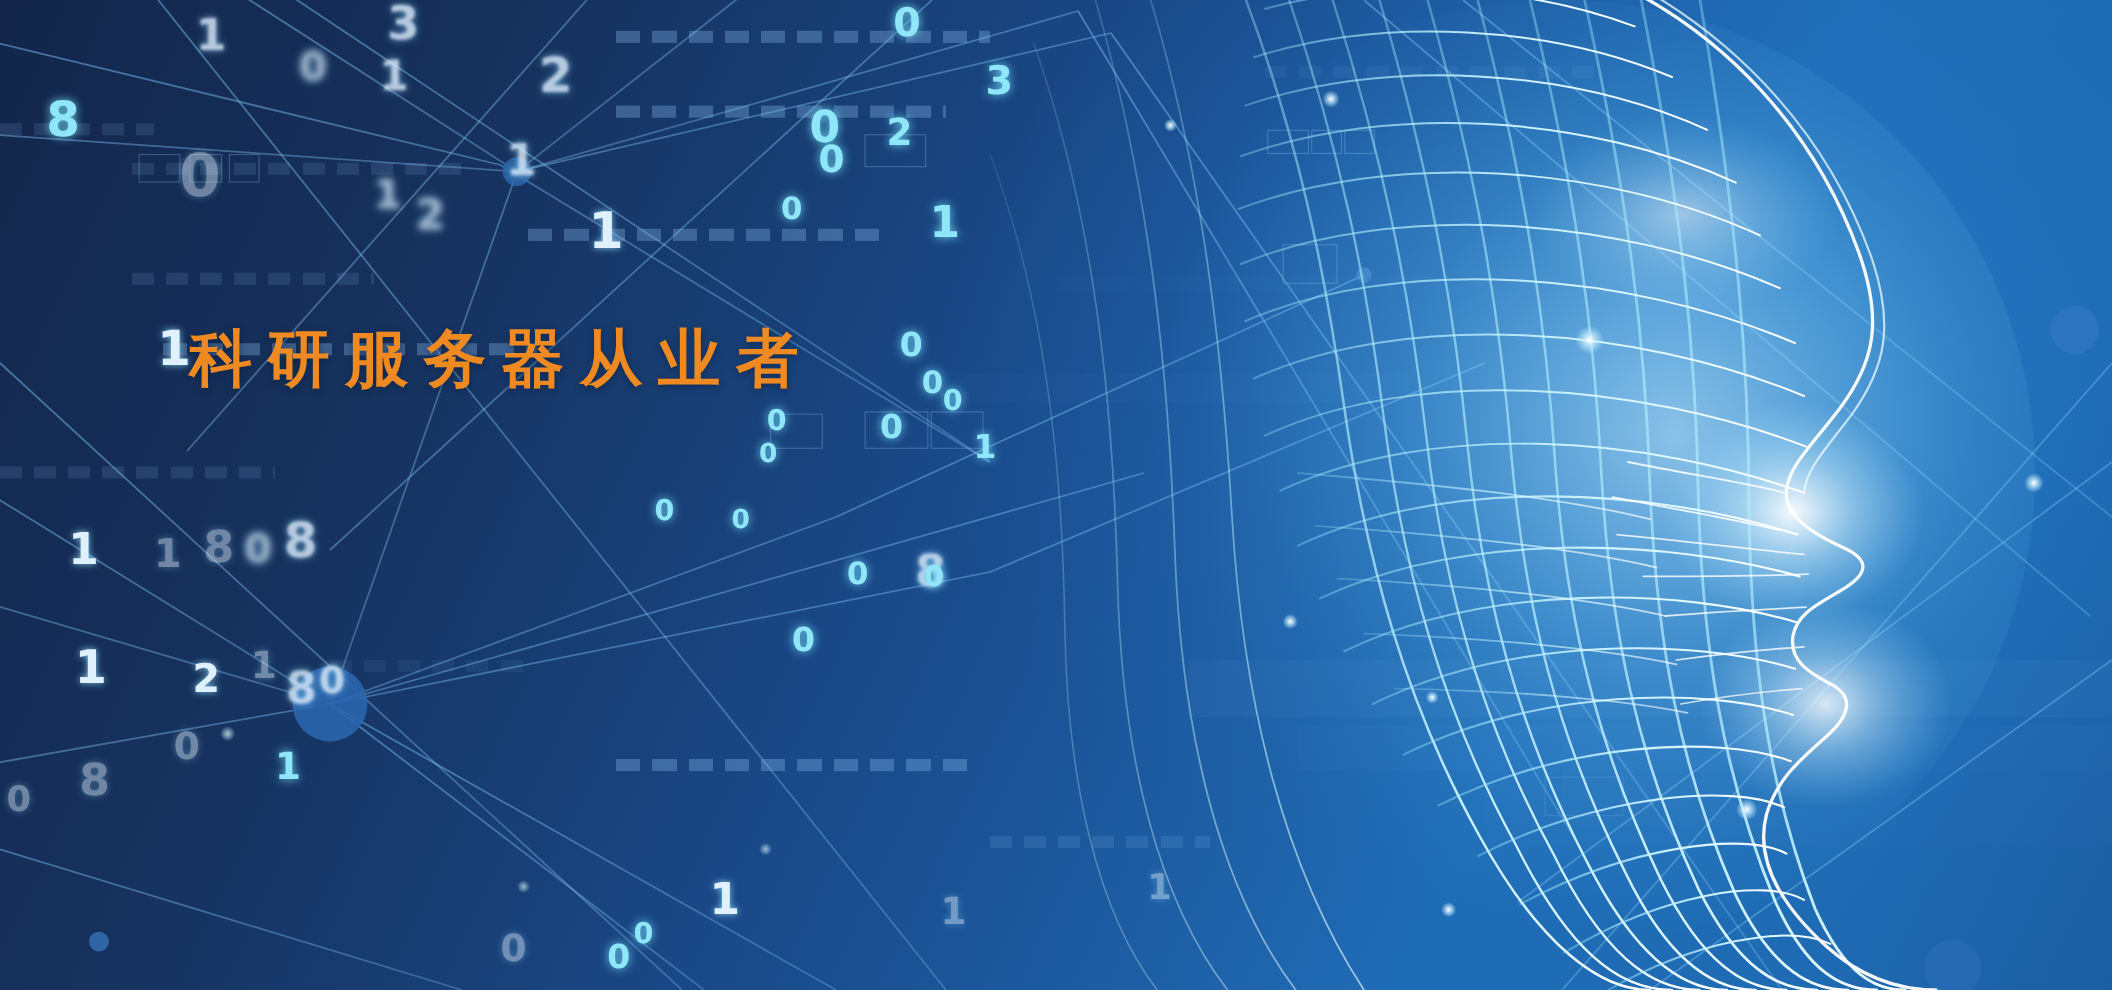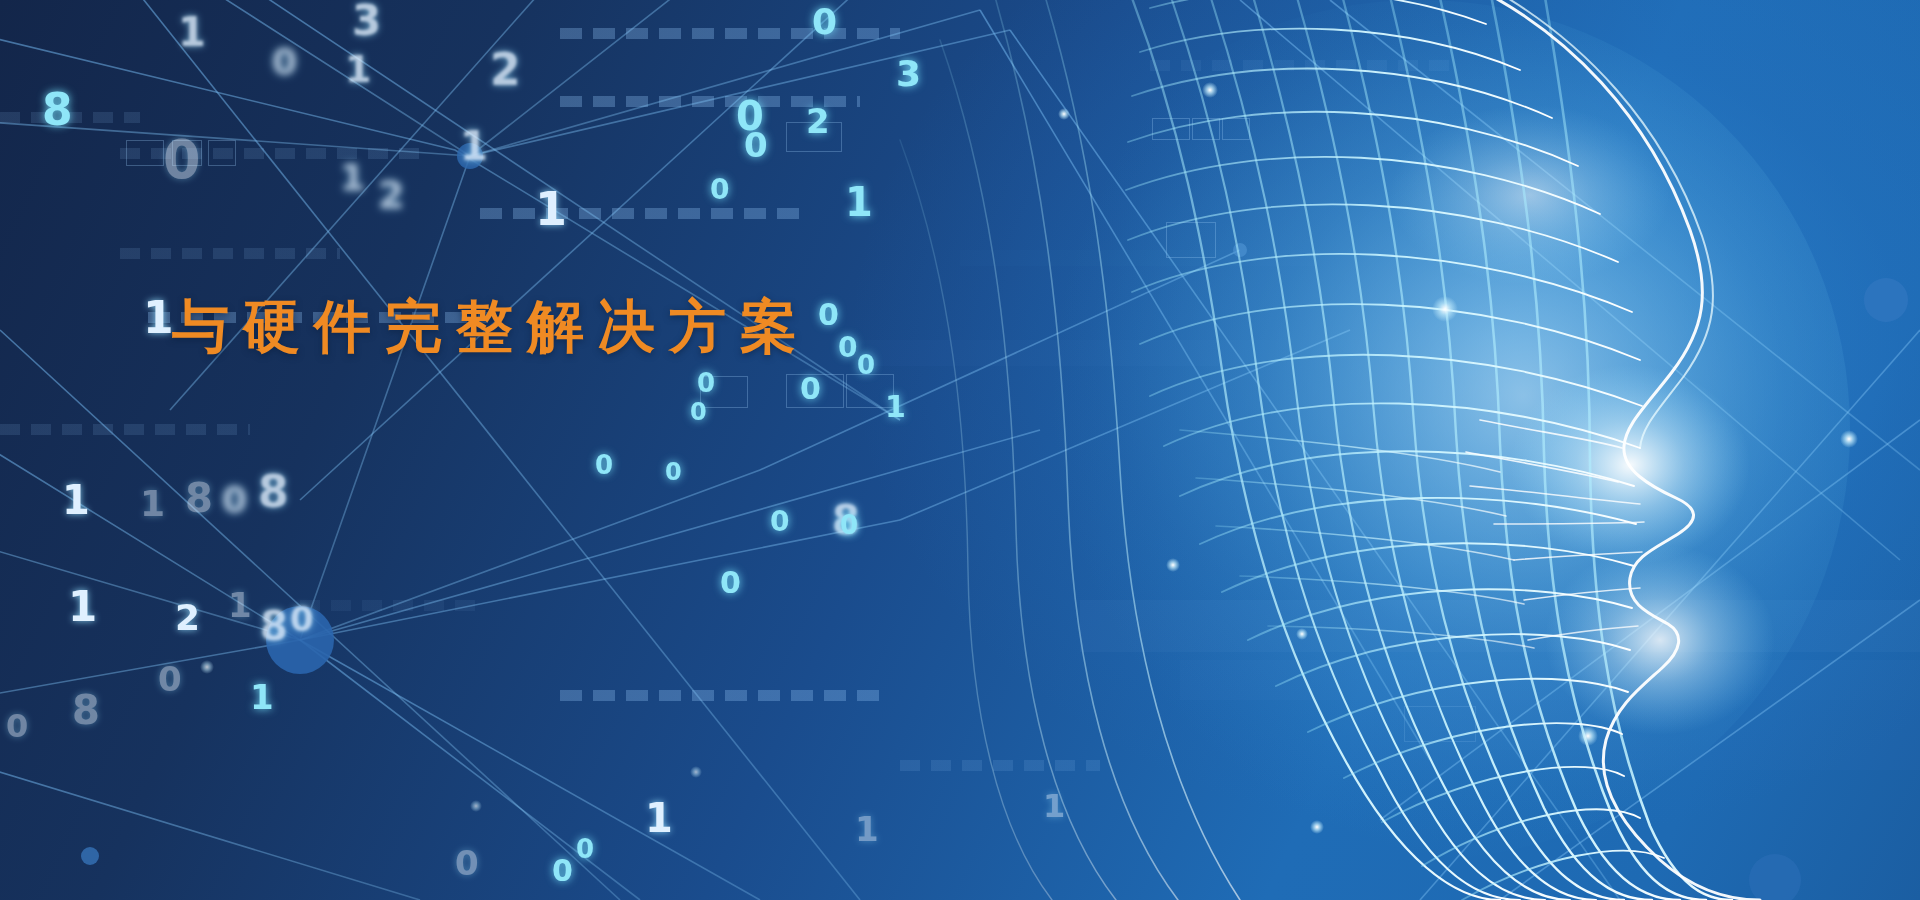--- a/index.html
+++ b/index.html
@@ -340,16 +340,16 @@
       <span class="digit cy" style="left: 840px; top: 512px; font-size: 26px;">0</span>
       <span class="digit dim" style="left: 855px; top: 812px; font-size: 34px;">1</span>
       <span class="digit cy" style="left: 552px; top: 856px; font-size: 30px;">0</span>
       <span class="digit dim" style="left: 455px; top: 846px; font-size: 34px;">0</span>
       <span class="digit " style="left: 645px; top: 798px; font-size: 40px;">1</span>
       <span class="digit cy" style="left: 576px; top: 836px; font-size: 26px;">0</span>
       <span class="digit dim" style="left: 1043px; top: 790px; font-size: 32px;">1</span>
     </div>
 
   <div id="textblock">
-    <div class="hl l2" style="color: rgb(239, 138, 35);">与硬件完整解决方案</div>
+    <div class="hl l2" style="color: rgb(239, 138, 35);">科研服务器从业者</div>
   </div>
 
 </div>
 
 </body></html>

